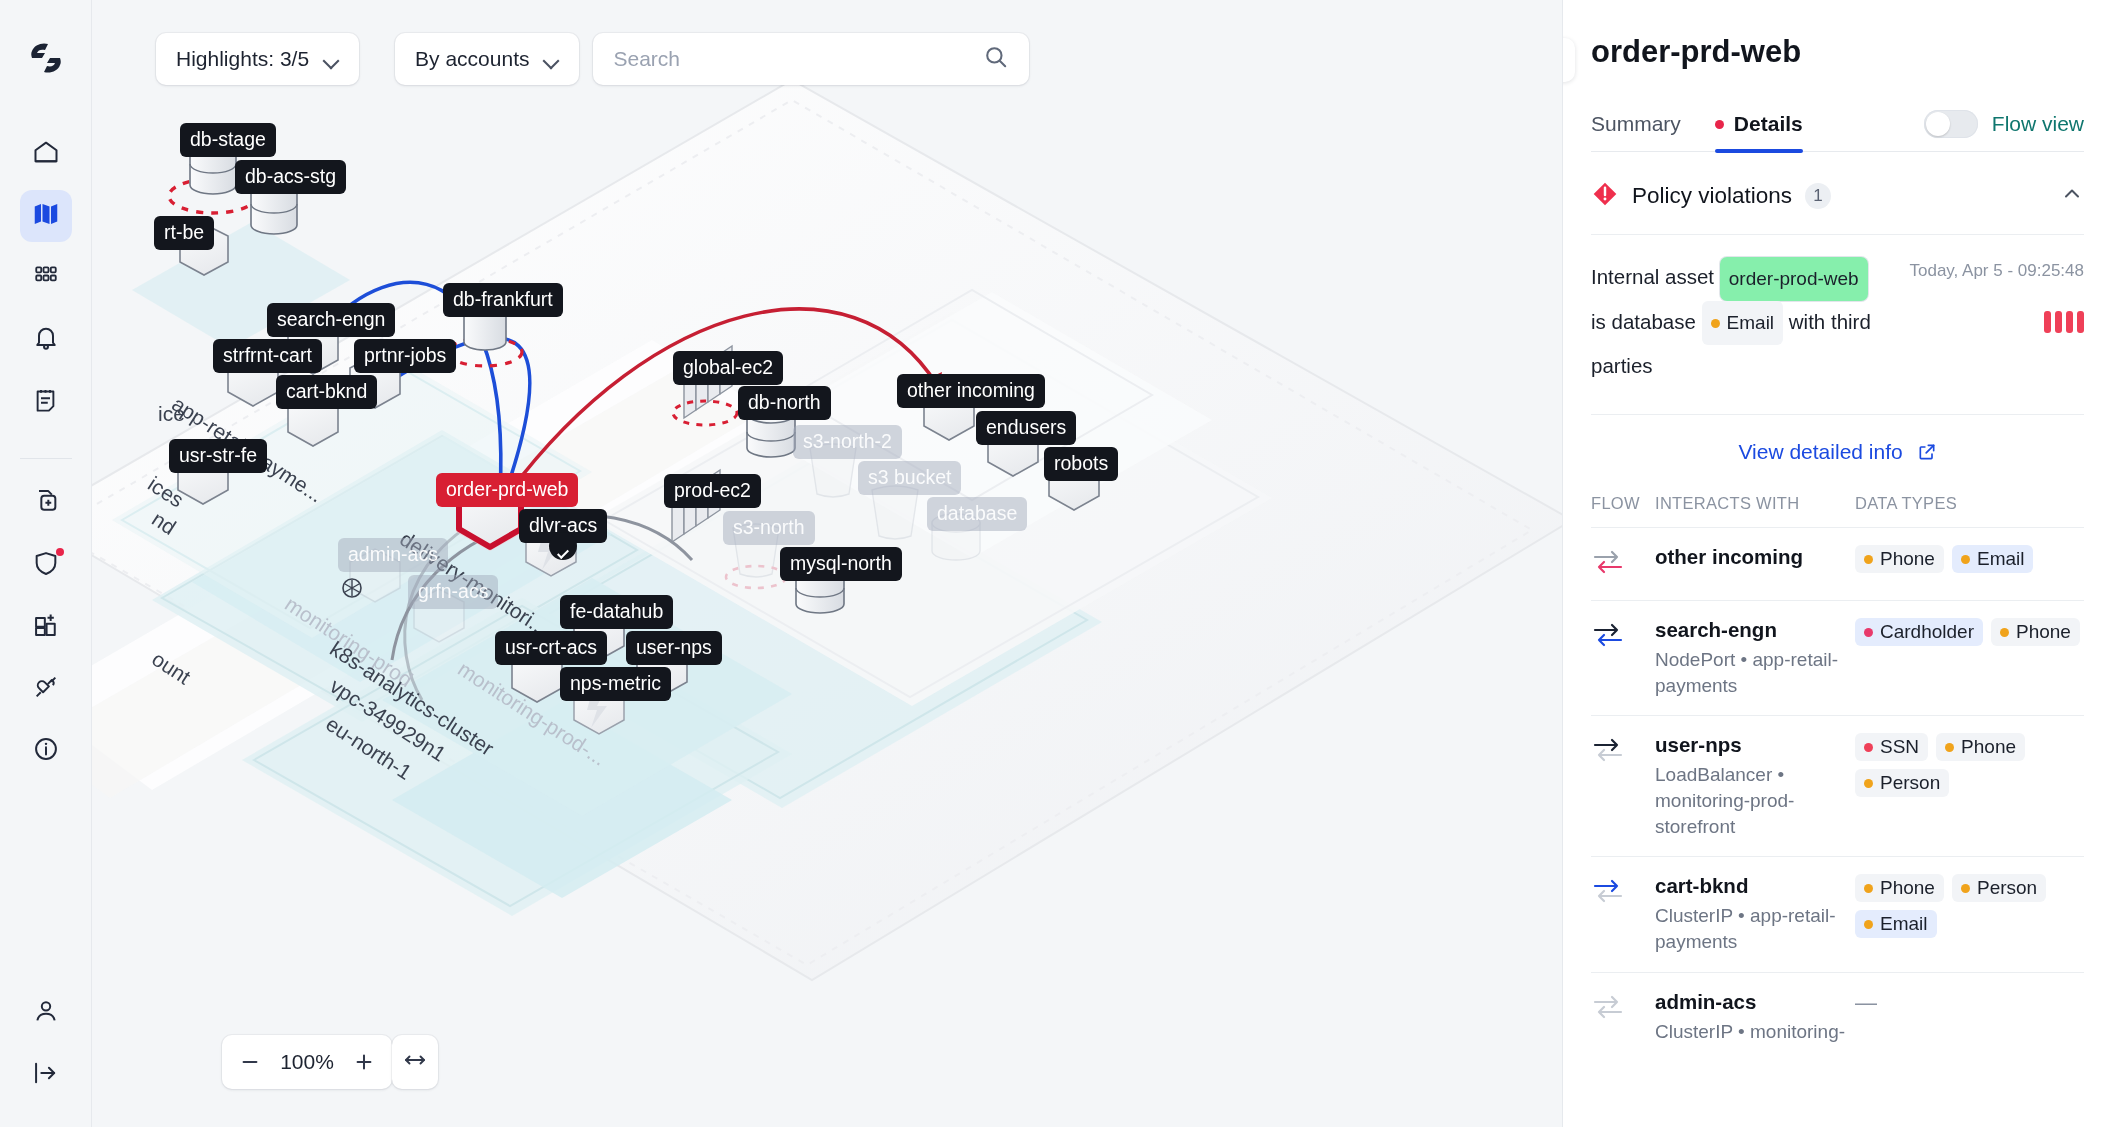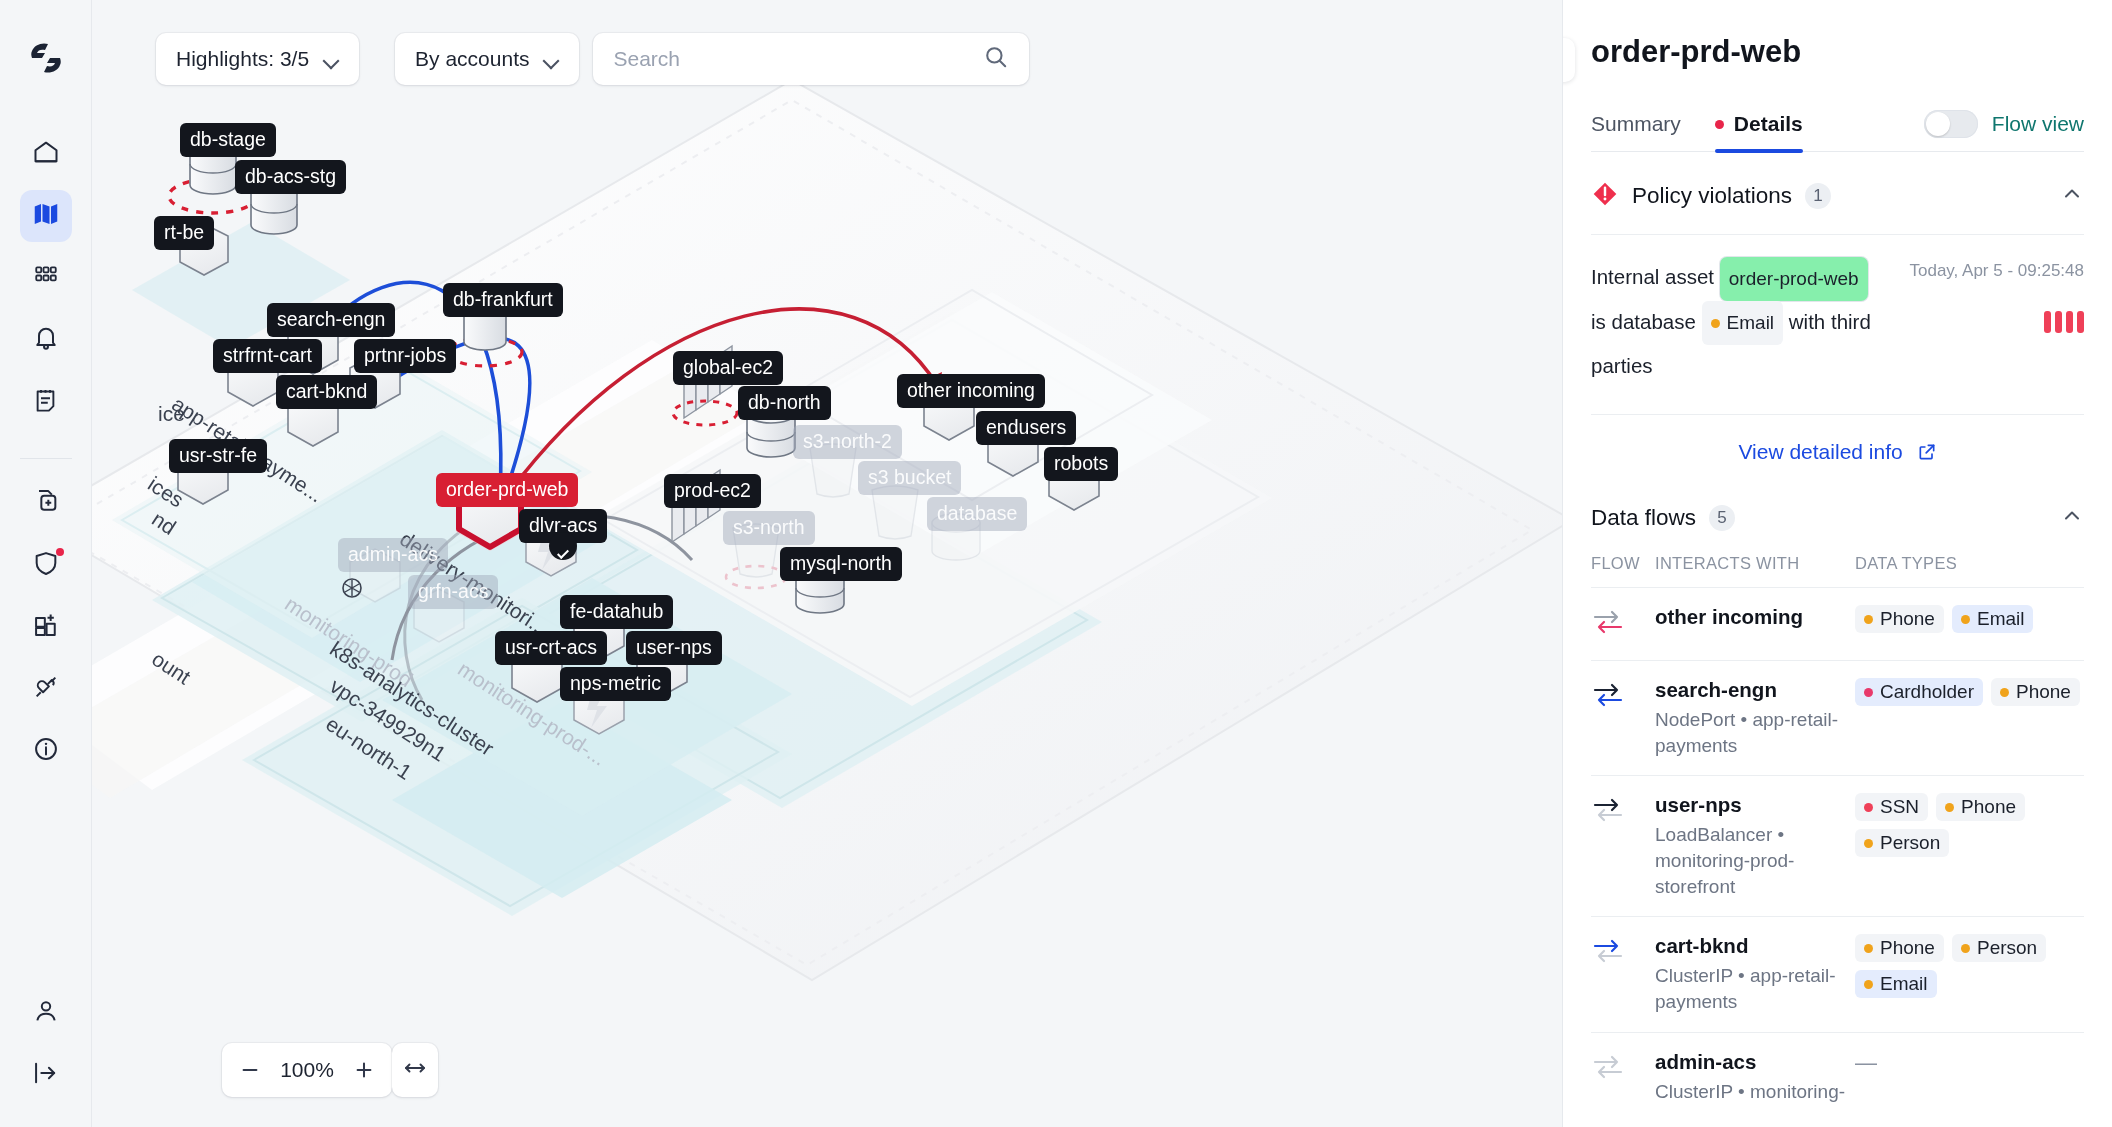--- a/index.html
+++ b/index.html
@@ -72,21 +72,21 @@
   }
   .searchbox input {
     border: 0; outline: 0; font-size: 21px; color: #1d2330;
     background: transparent; width: 330px;
     font-family: "Liberation Sans", sans-serif;
   }
   .searchbox input::placeholder { color: #9aa2b1; }
 
   
   .zoomctl {
-    position: absolute; left: 130px; bottom: 30px; z-index: 40;
+    position: absolute; left: 130px; bottom: 38px; z-index: 40;
     display: flex; gap: 0; align-items: center;
   }
   .zoombar {
     height: 54px; background: #fff; border-radius: 10px;
     box-shadow: 0 1px 3px rgba(20,30,50,.10), 0 0 0 1px rgba(20,30,50,.04);
     display: flex; align-items: center; gap: 6px; padding: 0 8px;
   }
   .zb {
     width: 40px; height: 40px; display: flex; align-items: center; justify-content: center;
     cursor: pointer; color: #31384a;
@@ -714,29 +714,20 @@
       <span>View detailed info</span>
       <span>
         <svg width="20" height="20" viewBox="0 0 24 24" fill="none" stroke="#1b4ae0" stroke-width="2" stroke-linecap="round" stroke-linejoin="round">
             <path d="M13.5 4h6.5v6.5"></path>
             <path d="M20 4 11 13"></path>
             <path d="M18 14.5V19a1 1 0 0 1-1 1H5a1 1 0 0 1-1-1V7a1 1 0 0 1 1-1h4.5"></path>
           </svg>
       </span>
     </div>
 
-    <div class="sect-head" style="padding-top:10px">
-      <span class="sect-title">Data flows</span>
-      <span class="count-badge">5</span>
-      <span class="caret-up">
-        <svg width="24" height="24" viewBox="0 0 24 24" fill="none" stroke="#4c5462" stroke-width="2" stroke-linecap="round" stroke-linejoin="round">
-            <path d="M6 14.5 12 8.5l6 6"></path>
-          </svg>
-      </span>
-    </div>
 
     <table class="flows">
       <thead>
         <tr>
           <th class="c-flow">FLOW</th>
           <th class="c-with">INTERACTS WITH</th>
           <th>DATA TYPES</th>
         </tr>
       </thead>
       <tbody id="flow-rows">

